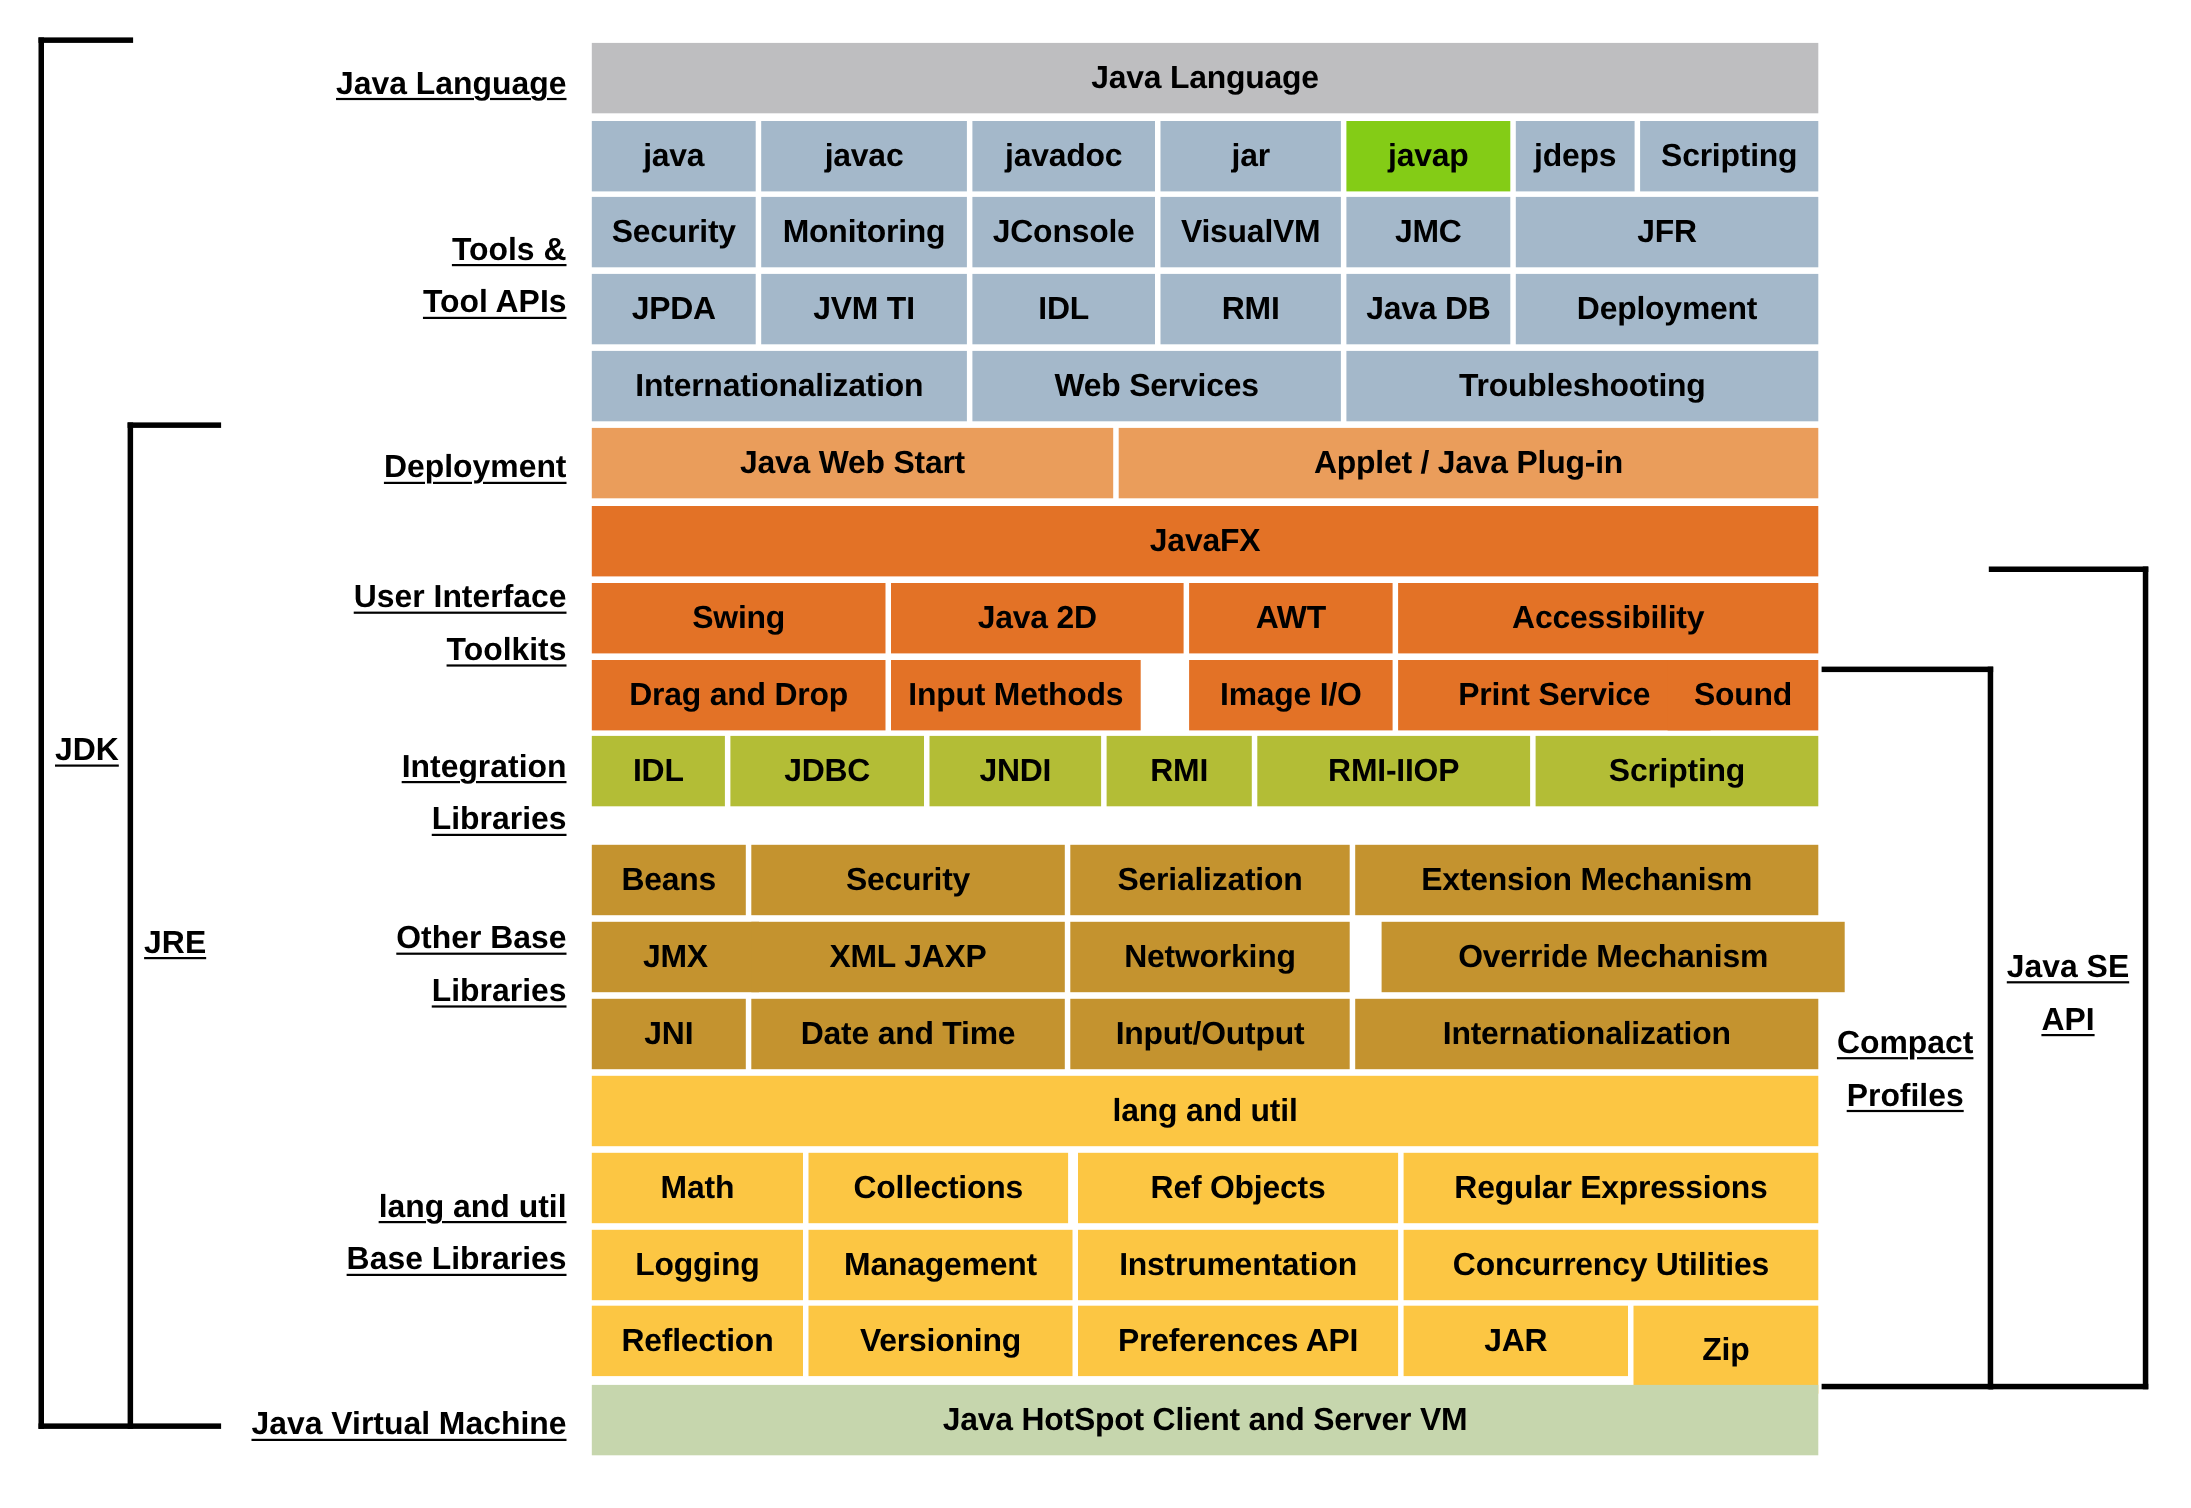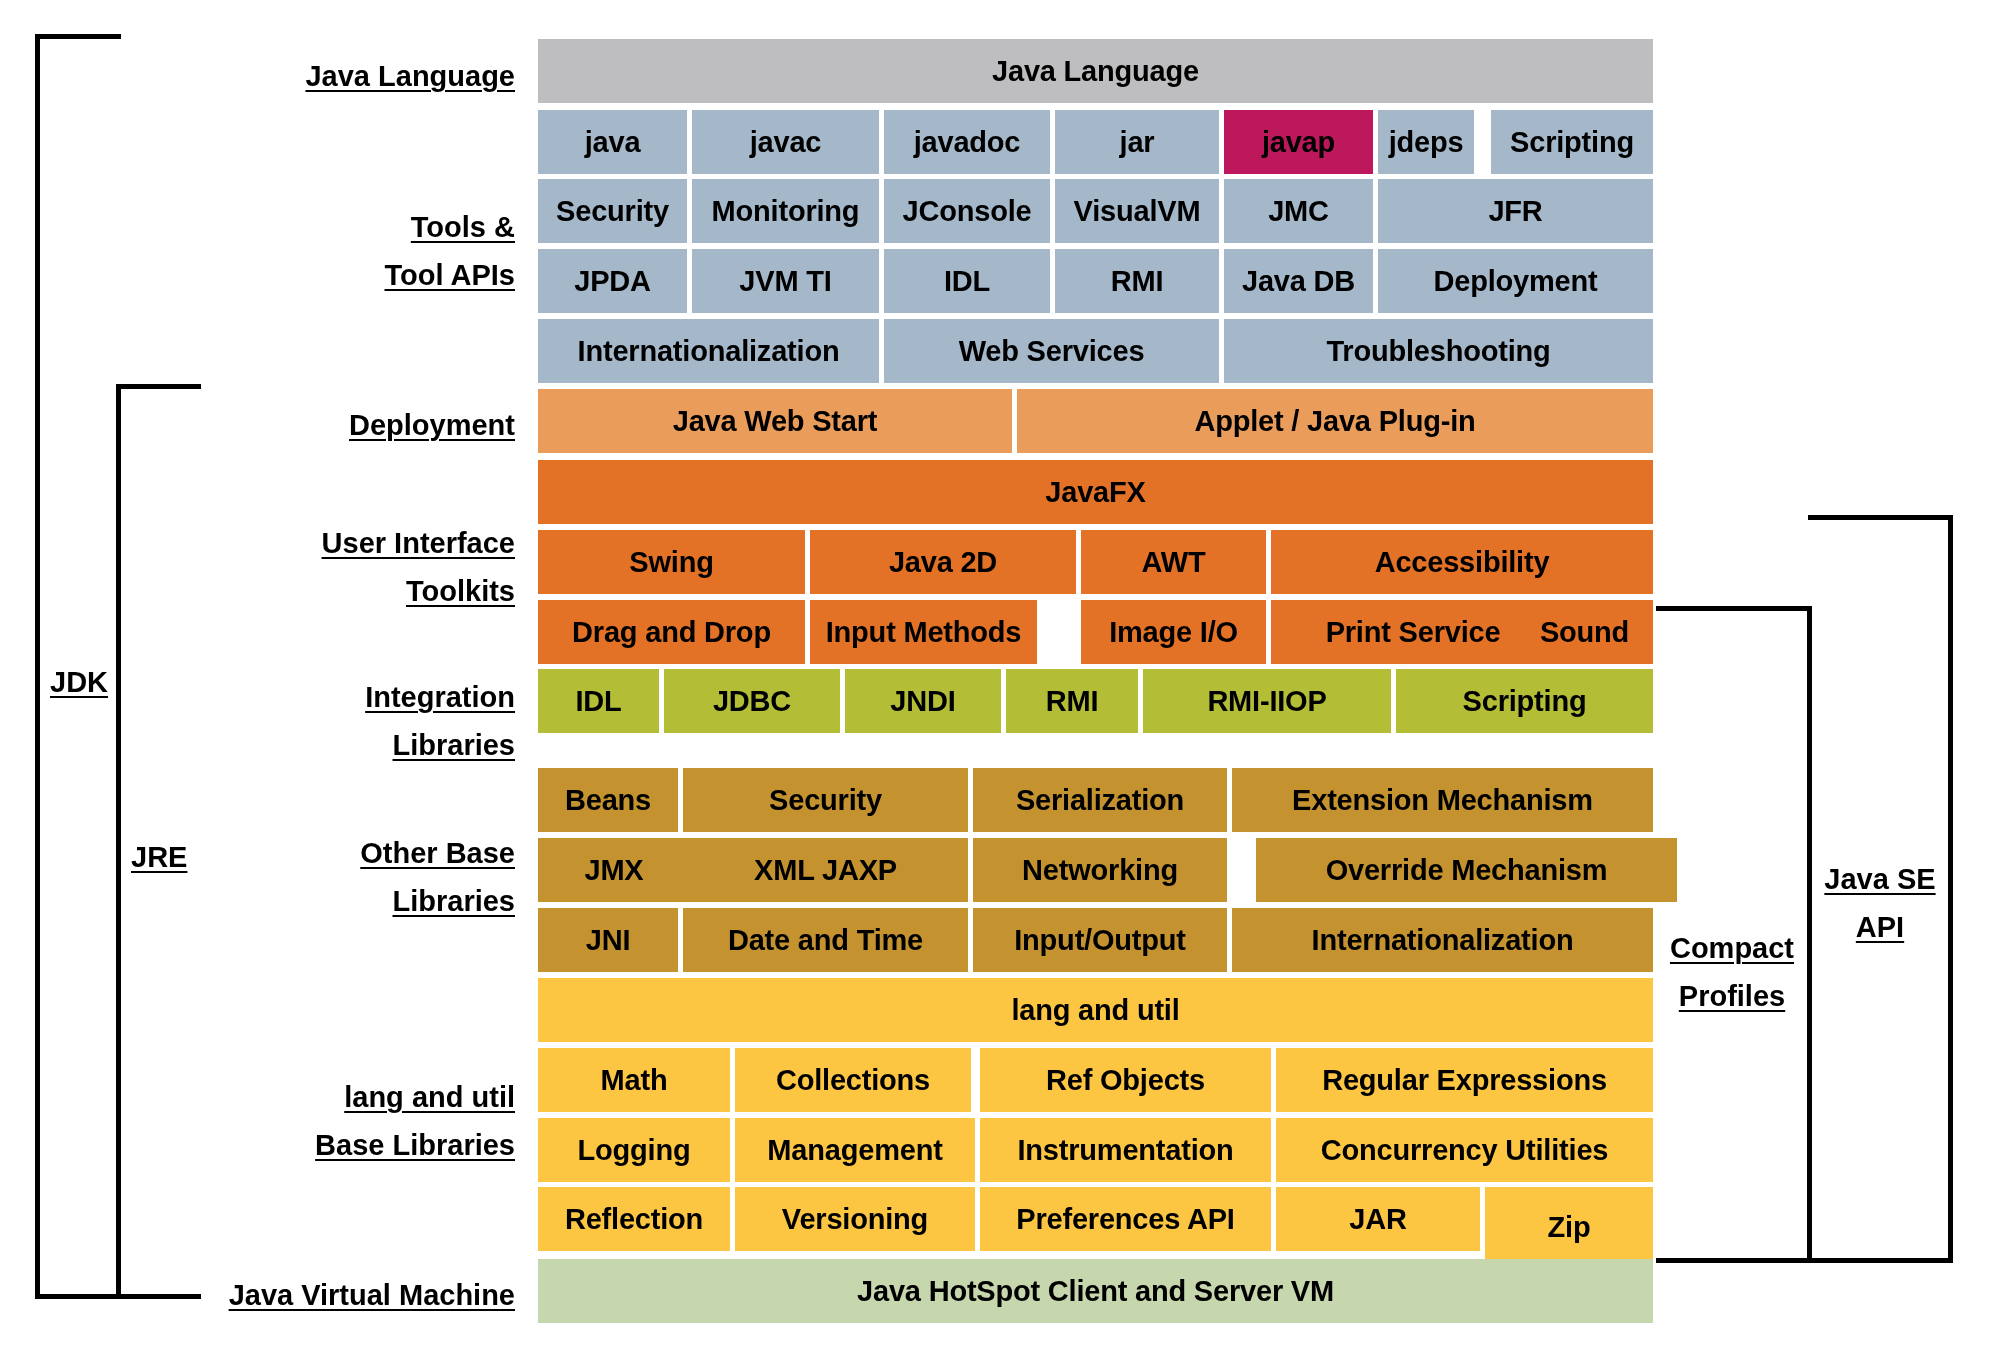--- a/index.html
+++ b/index.html
@@ -50,22 +50,22 @@
       <div class="lbl right" style="right: 1477px; top: 1271px; line-height: 48px;">
         <div>Java Virtual Machine</div>
       </div>
     </div>
   <div id="cells">
       <div class="cell" style="left: 538px; top: 39px; width: 1115px; height: 64px; background: rgb(190, 190, 192);">Java Language</div>
       <div class="cell" style="left: 538px; top: 110px; width: 149px; height: 64px; background: rgb(164, 184, 202);">java</div>
       <div class="cell" style="left: 692px; top: 110px; width: 187px; height: 64px; background: rgb(164, 184, 202);">javac</div>
       <div class="cell" style="left: 884px; top: 110px; width: 166px; height: 64px; background: rgb(164, 184, 202);">javadoc</div>
       <div class="cell" style="left: 1055px; top: 110px; width: 164px; height: 64px; background: rgb(164, 184, 202);">jar</div>
-      <div class="cell" style="left: 1224px; top: 110px; width: 149px; height: 64px; background: #be185d;">javap</div>
-      <div class="cell" style="left: 1378px; top: 110px; width: 96px; height: 64px; background: rgb(164, 184, 202);">jdeps</div>
+      <div class="cell" style="left: 1224px; top: 110px; width: 149px; height: 64px; background: #84cc16;">javap</div>
+      <div class="cell" style="left: 1378px; top: 110px; width: 108px; height: 64px; background: rgb(164, 184, 202);">jdeps</div>
       <div class="cell" style="left: 1491px; top: 110px; width: 162px; height: 64px; background: rgb(164, 184, 202);">Scripting</div>
       <div class="cell" style="left: 538px; top: 179px; width: 149px; height: 64px; background: rgb(164, 184, 202);">Security</div>
       <div class="cell" style="left: 692px; top: 179px; width: 187px; height: 64px; background: rgb(164, 184, 202);">Monitoring</div>
       <div class="cell" style="left: 884px; top: 179px; width: 166px; height: 64px; background: rgb(164, 184, 202);">JConsole</div>
       <div class="cell" style="left: 1055px; top: 179px; width: 164px; height: 64px; background: rgb(164, 184, 202);">VisualVM</div>
       <div class="cell" style="left: 1224px; top: 179px; width: 149px; height: 64px; background: rgb(164, 184, 202);">JMC</div>
       <div class="cell" style="left: 1378px; top: 179px; width: 275px; height: 64px; background: rgb(164, 184, 202);">JFR</div>
       <div class="cell" style="left: 538px; top: 249px; width: 149px; height: 64px; background: rgb(164, 184, 202);">JPDA</div>
       <div class="cell" style="left: 692px; top: 249px; width: 187px; height: 64px; background: rgb(164, 184, 202);">JVM TI</div>
       <div class="cell" style="left: 884px; top: 249px; width: 166px; height: 64px; background: rgb(164, 184, 202);">IDL</div>

